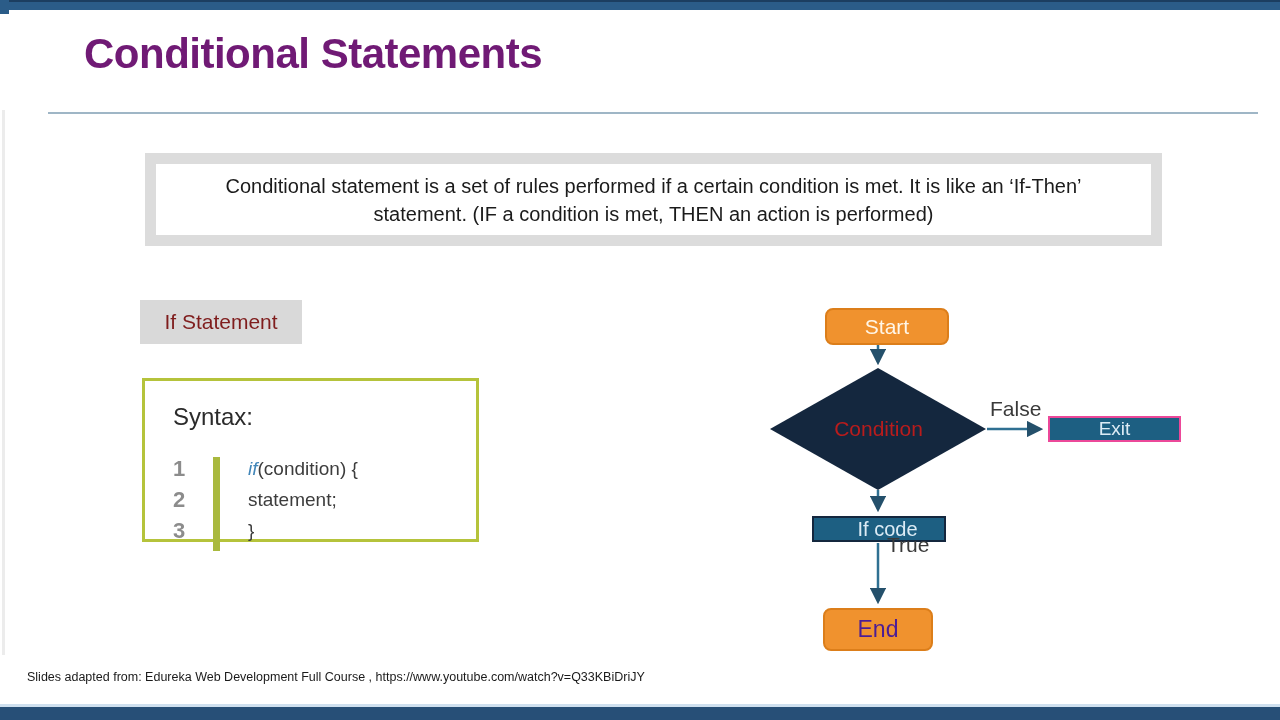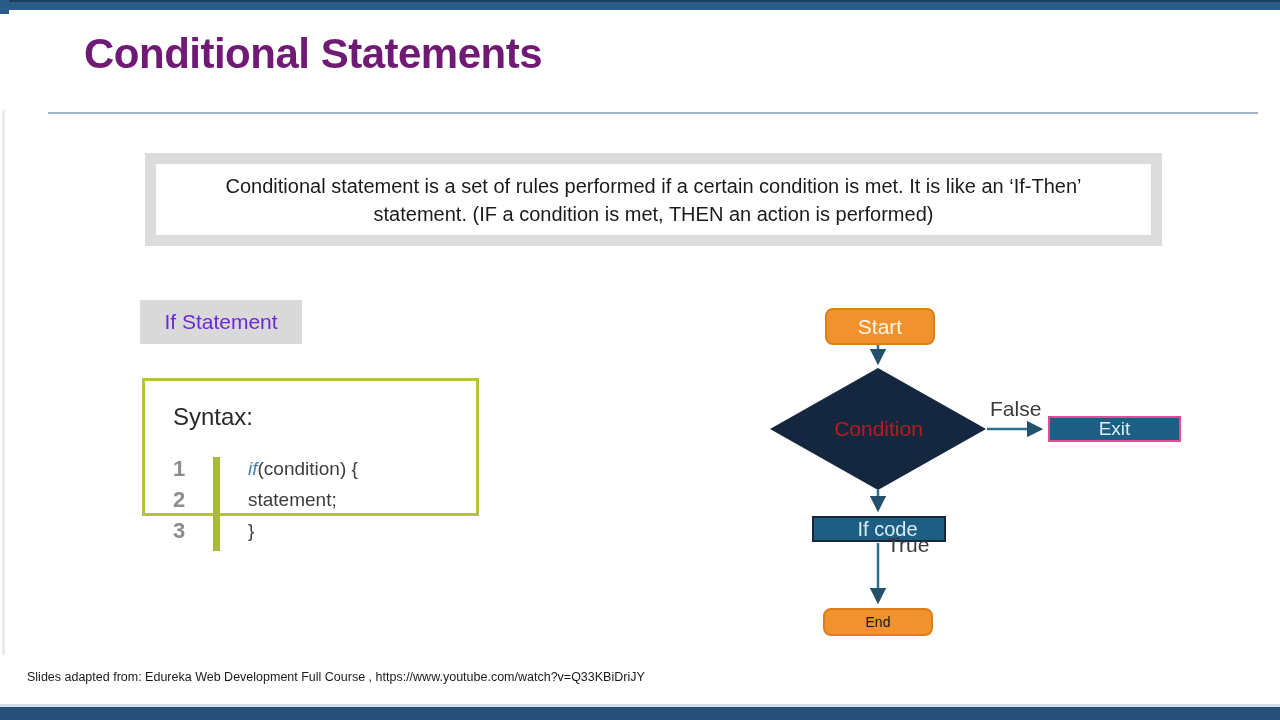--- a/index.html
+++ b/index.html
@@ -29,40 +29,40 @@
   }
   .description-text{
     margin:12px;text-align:center;font-size:20px;line-height:28px;color:#1B1B1B;
     max-width:930px;
   }
 
   
   .if-statement-label{
     position:absolute;left:140px;top:300px;width:162px;height:44px;background:#D9D9D9;
     display:flex;align-items:center;justify-content:center;
-    font-size:21px;color:#6d28d9;
+    font-size:21px;color:#7f1d1d;
   }
 
   
   .syntax-box{
-    position:absolute;left:142px;top:378px;width:337px;height:138px;box-sizing:border-box;
+    position:absolute;left:142px;top:378px;width:337px;height:164px;box-sizing:border-box;
     border:3px solid #B5C33B;background:#fff;
   }
   .syntax-heading{position:absolute;left:28px;top:22px;margin:0;font-size:24px;font-weight:normal;color:#2B2B2B;}
   .code-area{position:absolute;left:0;top:72px;width:100%;}
   .gutter-bar{position:absolute;left:68px;top:76px;width:7px;height:94px;background:#A9B93E;}
   .code-row{display:flex;height:31px;align-items:center;}
   .line-number{width:44px;text-align:left;padding-left:28px;box-sizing:border-box;font-size:22px;font-weight:bold;color:#8C8C8C;}
   .code-text{padding-left:59px;font-size:19px;color:#3D3D3D;}
   .kw{font-style:italic;color:#4286B8;}
 
   
   .fc-node{position:absolute;display:flex;align-items:center;justify-content:center;box-sizing:border-box;}
-  .fc-start{left:825px;top:308px;width:110px;height:37px;background:#F0922E;border:2px solid #DC7E1A;border-radius:8px;color:#FFF6E8;font-size:21px;}
-  .fc-end{left:823px;top:608px;width:110px;height:28px;background:#F0922E;border:2px solid #DC7E1A;border-radius:8px;color:#0f172a;font-size:14px;}
+  .fc-start{left:825px;top:308px;width:124px;height:37px;background:#F0922E;border:2px solid #DC7E1A;border-radius:8px;color:#FFF6E8;font-size:21px;}
+  .fc-end{left:823px;top:608px;width:110px;height:43px;background:#F0922E;border:2px solid #DC7E1A;border-radius:8px;color:#4c1d95;font-size:23px;}
   .fc-exit{left:1048px;top:416px;width:133px;height:26px;background:#1D5F82;border:2px solid #ec4899;color:#DCEBF5;font-size:19px;}
   .fc-ifcode{left:812px;top:516px;width:134px;height:26px;background:#1D5F82;border:2px solid #14273E;color:#DCEBF5;font-size:20px;padding-left:17px;}
   .fc-condition-label{left:770px;top:368px;width:217px;height:122px;color:#b91c1c;font-size:21px;background:transparent;}
   .edge-label{position:absolute;font-size:21px;color:#3A3A3A;}
   .false-label{left:990px;top:397px;}
   .true-label{left:887px;top:485px;margin-top:48px;}
   .fc-svg{position:absolute;left:0;top:0;width:1280px;height:720px;pointer-events:none;}
 
   
   .footer-caption{position:absolute;left:15px;top:658px;margin:12px;font-size:12.5px;color:#1A1A1A;}

